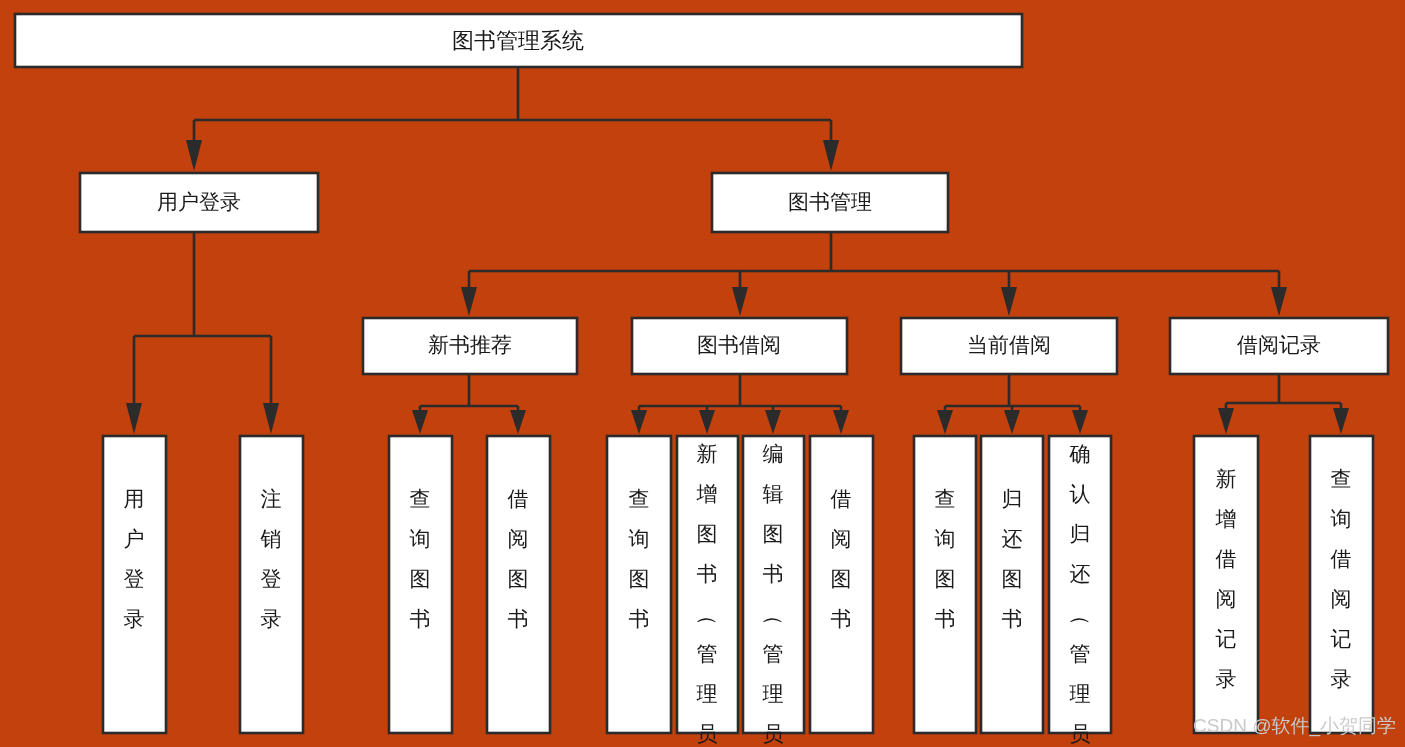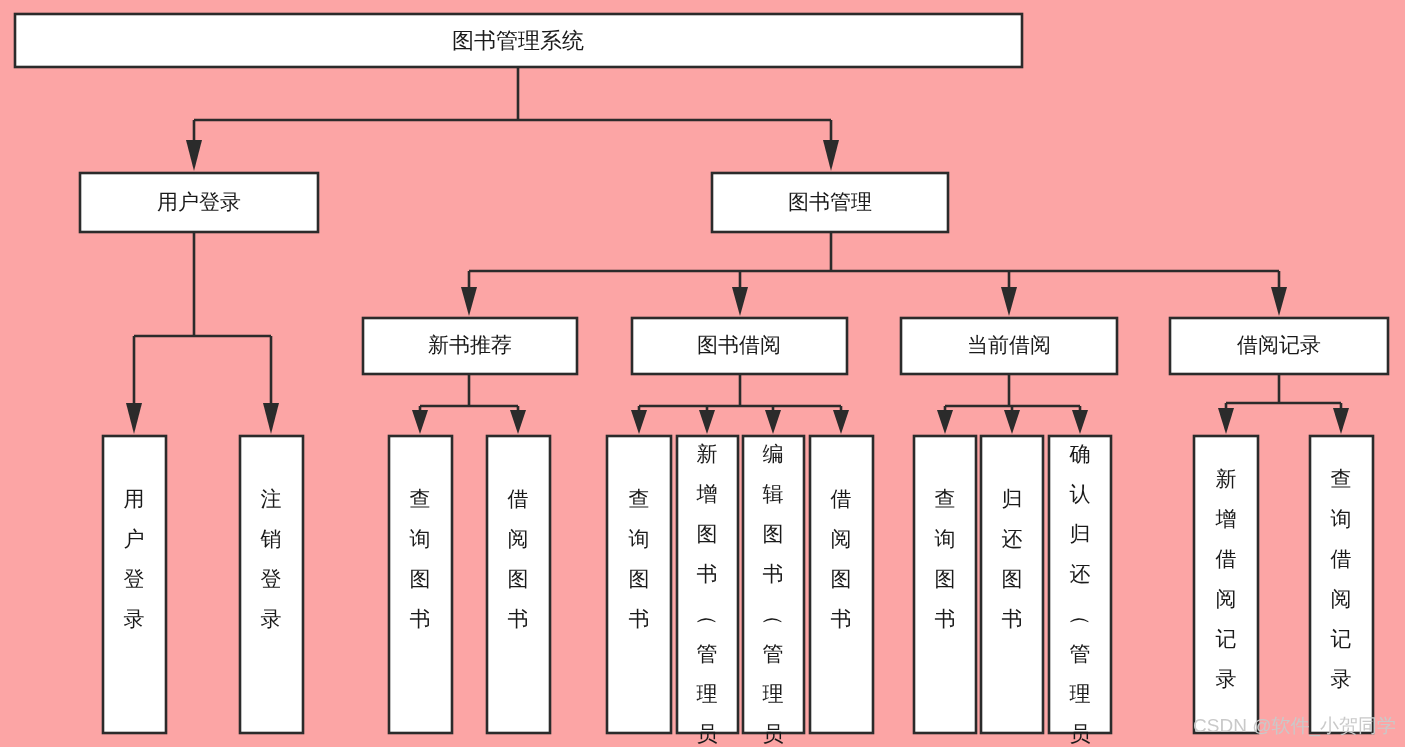--- a/index.html
+++ b/index.html
@@ -8,21 +8,21 @@
     padding: 0;
     background: #ffffff;
   }
   body {
     font-family: "Liberation Sans", "DejaVu Sans", sans-serif;
   }
   #diagram-root {
     position: relative;
     width: 1405px;
     height: 747px;
-    background: #fca5a5;
+    background: #c2410c;
     overflow: hidden;
   }
   svg.diagram-canvas {
     position: absolute;
     left: 0;
     top: 0;
     width: 1405px;
     height: 747px;
     display: block;
   }

